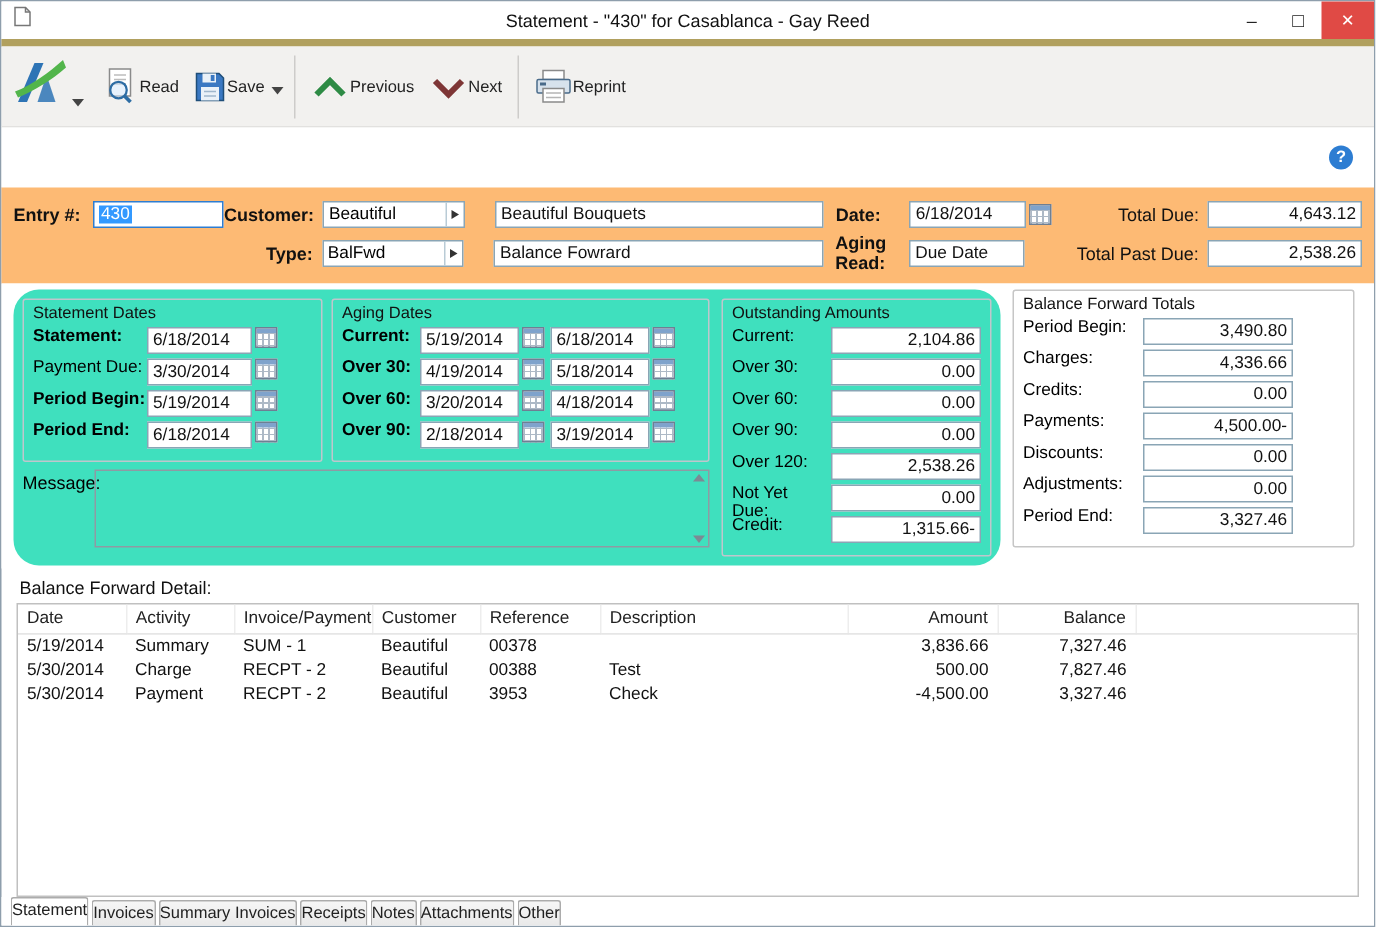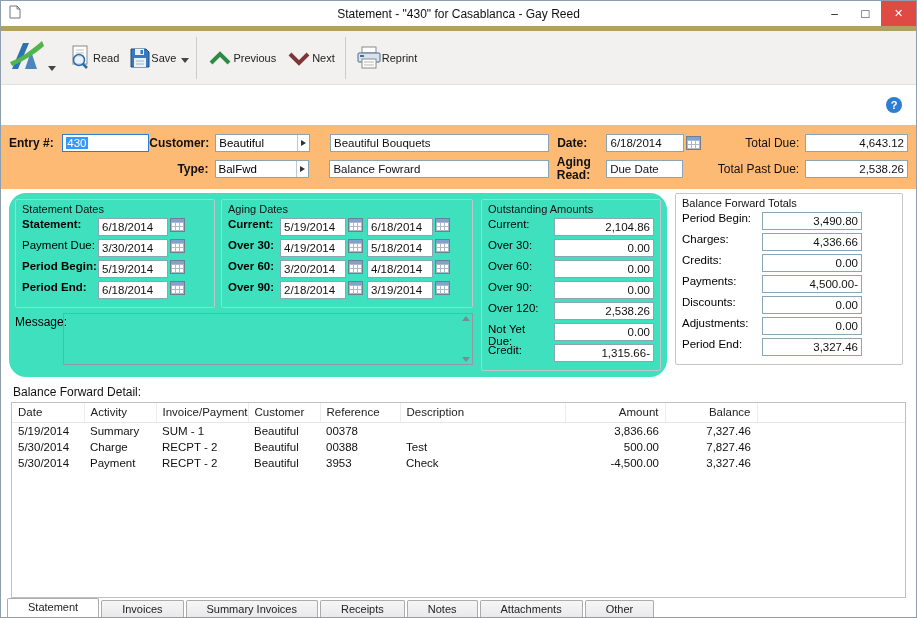--- a/index.html
+++ b/index.html
@@ -98,21 +98,21 @@
   .detail-label { font-size:12px; margin:2px 0 3px 2px; color:#111; }
   .table-wrap { flex:1; border:1px solid #C0C0C0; background:#fff; overflow:hidden; }
   table { width:100%; border-collapse:collapse; table-layout:fixed; }
   th { font-weight:normal; font-size:11.5px; text-align:left; padding:3px 6px 4px; border-bottom:1px solid #E6E6E6; border-right:1px solid #EDEDED; color:#222; white-space:nowrap; overflow:hidden; }
   th.filler { border-right:none; }
   td { font-size:11.5px; padding:2px 6px; white-space:nowrap; overflow:hidden; color:#111; }
   .num { text-align:right; }
 
   
   .tabs { flex:0 0 19px; display:flex; align-items:flex-end; padding-left:6px; background:#fff; }
-  .tab { background:linear-gradient(#F6F6F6,#E9E9E9); border:1px solid #ACACAC; border-bottom:none; font-size:11px; padding:2px 20px 3px; margin-right:2px; border-radius:2px 2px 0 0; height:17px; color:#222; }
+  .tab { background:linear-gradient(#F6F6F6,#E9E9E9); border:1px solid #ACACAC; border-bottom:none; font-size:11px; padding:2px 0 3px; margin-right:2px; border-radius:2px 2px 0 0; height:17px; color:#222; }
   .tab.active { background:#fff; height:19px; position:relative; z-index:1; }
 
   
   .statusbar { flex:0 0 20px; background:#F0F0EE; display:flex; align-items:center; padding:1px 2px; border-top:1px solid #E3E3E1; }
   .edit-btn { width:104px; height:16px; background:#FBFBFA; border:1px solid #C2C2C0; font-size:11px; font-family:"Liberation Sans",sans-serif; display:flex; align-items:center; justify-content:center; color:#222; }
   .status-panel { flex:1; height:16px; border:1px solid #DADAD8; background:#F6F6F4; margin-left:3px; }
   .grip { margin:4px 1px 0 2px; align-self:flex-end; }
 </style>
 </head>
 <body>

